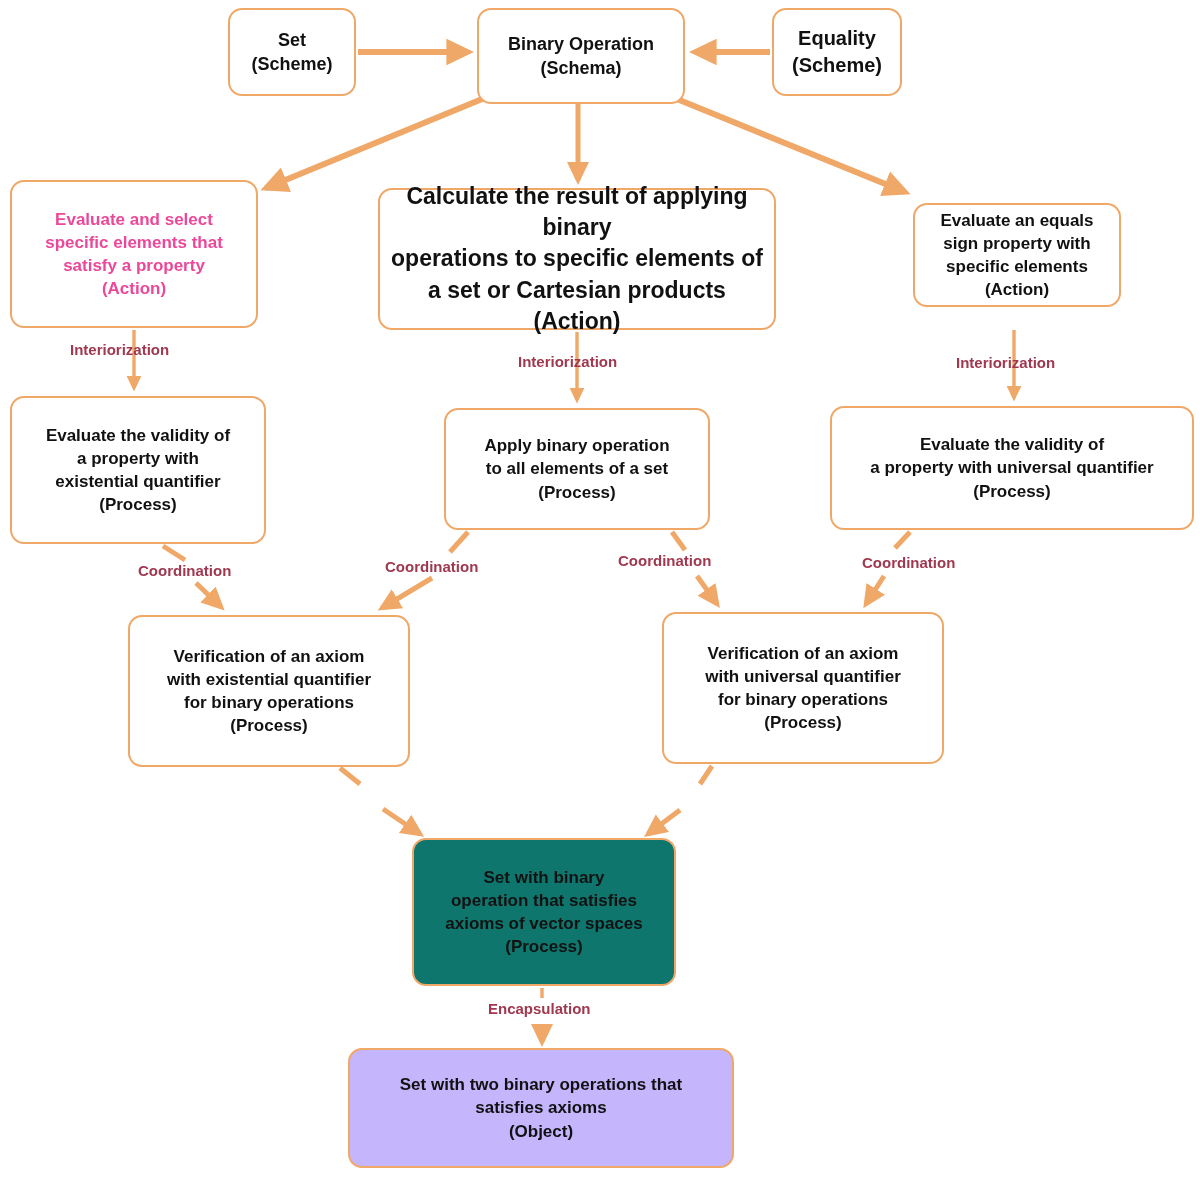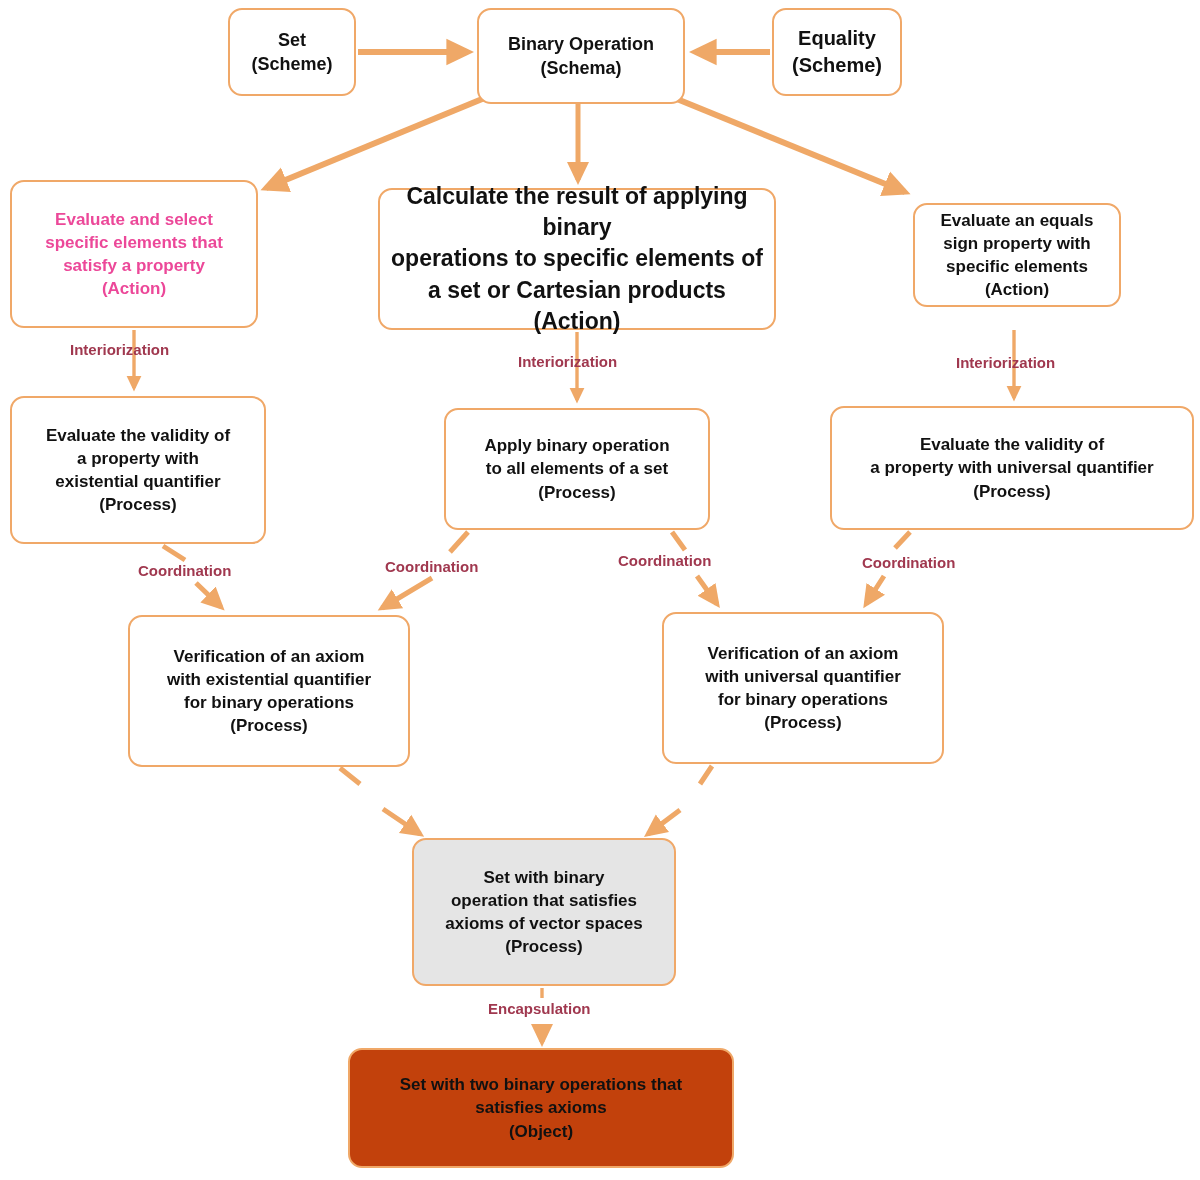--- a/index.html
+++ b/index.html
@@ -153,27 +153,27 @@
 with existential quantifier
 for binary operations
 (Process)</span>
   </div>
   <div class="node" style="left: 662px; top: 612px; width: 282px; height: 152px; font-size: 17px; border-color: rgb(240, 168, 104); background: rgb(255, 255, 255); color: rgb(17, 17, 17);">
     <span class="node-text">Verification of an axiom
 with universal quantifier
 for binary operations
 (Process)</span>
   </div>
-  <div class="node" style="left: 412px; top: 838px; width: 264px; height: 148px; font-size: 17px; border-color: rgb(240, 168, 104); background: #e5e5e5; color: rgb(17, 17, 17);">
+  <div class="node" style="left: 412px; top: 838px; width: 264px; height: 148px; font-size: 17px; border-color: rgb(240, 168, 104); background: #0f766e; color: rgb(17, 17, 17);">
     <span class="node-text">Set with binary
 operation that satisfies
 axioms of vector spaces
 (Process)</span>
   </div>
-  <div class="node" style="left: 348px; top: 1048px; width: 386px; height: 120px; font-size: 17px; border-color: rgb(240, 168, 104); background: #c2410c; color: rgb(17, 17, 17);">
+  <div class="node" style="left: 348px; top: 1048px; width: 386px; height: 120px; font-size: 17px; border-color: rgb(240, 168, 104); background: #c4b5fd; color: rgb(17, 17, 17);">
     <span class="node-text">Set with two binary operations that
 satisfies axioms
 (Object)</span>
   </div>
 
   <div class="edge-label" style="left: 70px; top: 341px; color: rgb(160, 56, 79);">Interiorization</div>
   <div class="edge-label" style="left: 518px; top: 353px; color: rgb(160, 56, 79);">Interiorization</div>
   <div class="edge-label" style="left: 956px; top: 354px; color: rgb(160, 56, 79);">Interiorization</div>
   <div class="edge-label" style="left: 138px; top: 562px; color: rgb(160, 56, 79);">Coordination</div>
   <div class="edge-label" style="left: 385px; top: 558px; color: rgb(160, 56, 79);">Coordination</div>

